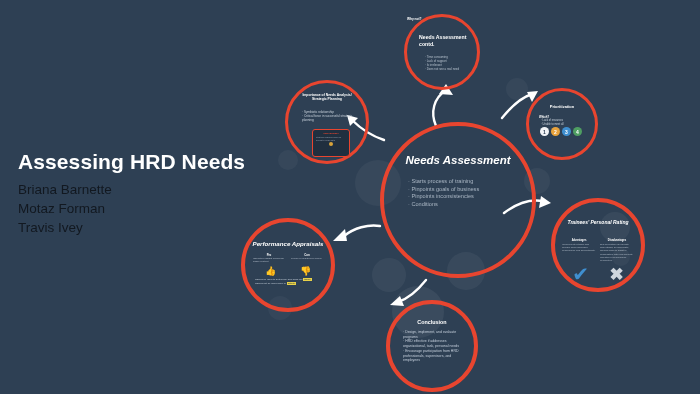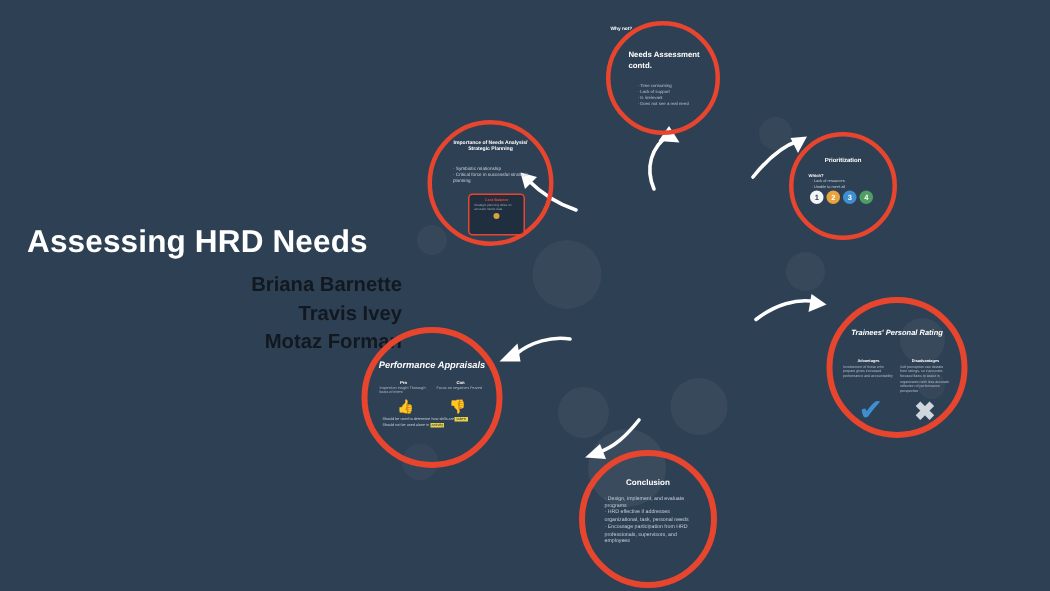--- a/index.html
+++ b/index.html
@@ -10,21 +10,21 @@
     position:relative;
   }
   #stage{position:absolute;inset:0;overflow:hidden;background:#2e4054;}
 
   
   .bokeh{position:absolute;border-radius:50%;background:#ffffff;pointer-events:none;}
 
   
   #titleblock{position:absolute;left:18px;top:150px;width:250px;}
   #deck-title{font-size:21px;font-weight:bold;color:#ffffff;letter-spacing:.1px;margin:0 0 7px 0;line-height:1.1;}
-  .author{font-size:13.5px;font-weight:bold;color:#121820;line-height:1.42;text-align:right;}
+  .author{font-size:13.5px;font-weight:normal;color:#121820;line-height:1.42;}
 
   
   .circle{position:absolute;border-radius:50%;border:4px solid #e8452f;box-sizing:border-box;}
   .circle.thin{border-width:3px;}
   .ctitle{position:absolute;left:0;right:0;text-align:center;color:#ffffff;font-style:italic;font-weight:bold;}
   .clist{position:absolute;color:#c9d2dc;}
   .clist div{line-height:1.35;}
 
   
   #c-center{left:380px;top:122px;width:156px;height:156px;}
@@ -99,22 +99,22 @@
   <div class="bokeh" style="left:524px;top:168px;width:26px;height:26px;opacity:.045;"></div>
   <div class="bokeh" style="left:600px;top:212px;width:30px;height:30px;opacity:.05;"></div>
   <div class="bokeh" style="left:506px;top:78px;width:22px;height:22px;opacity:.04;"></div>
   <div class="bokeh" style="left:278px;top:150px;width:20px;height:20px;opacity:.04;"></div>
   <div class="bokeh" style="left:612px;top:248px;width:18px;height:18px;opacity:.04;"></div>
   <div class="bokeh" style="left:268px;top:296px;width:24px;height:24px;opacity:.035;"></div>
 
   <div id="titleblock">
     <div id="deck-title">Assessing HRD Needs</div>
     <div class="author">Briana Barnette</div>
+    <div class="author">Motaz Forman</div>
     <div class="author">Travis Ivey</div>
-    <div class="author">Motaz Forman</div>
   </div>
 
   <svg class="arrow" style="left:424px;top:82px;" width="40" height="46" viewBox="0 0 40 46">
     <path d="M12 44 C6 30, 10 16, 22 8" stroke="#ffffff" stroke-width="2.4" fill="none" stroke-linecap="round"></path>
     <path d="M22 2 L29 13 L15 12 Z" fill="#ffffff"></path>
   </svg>
   <svg class="arrow" style="left:340px;top:110px;" width="46" height="34" viewBox="0 0 46 34">
     <path d="M44 30 C32 26, 20 18, 12 10" stroke="#ffffff" stroke-width="2.4" fill="none" stroke-linecap="round"></path>
     <path d="M7 5 L18 8 L10 16 Z" fill="#ffffff"></path>
   </svg>
@@ -128,20 +128,30 @@
   </svg>
   <svg class="arrow" style="left:330px;top:218px;" width="52" height="30" viewBox="0 0 52 30">
     <path d="M50 8 C38 6, 24 10, 14 18" stroke="#ffffff" stroke-width="2.4" fill="none" stroke-linecap="round"></path>
     <path d="M3 23 L15 11 L17 23 Z" fill="#ffffff"></path>
   </svg>
   <svg class="arrow" style="left:388px;top:278px;" width="42" height="34" viewBox="0 0 42 34">
     <path d="M38 2 C30 12, 22 20, 10 24" stroke="#ffffff" stroke-width="2.4" fill="none" stroke-linecap="round"></path>
     <path d="M2 27 L12 18 L16 28 Z" fill="#ffffff"></path>
   </svg>
 
+  <div class="circle" id="c-center">
+    <div class="ctitle" id="center-title">Needs Assessment</div>
+    <div class="clist" id="center-bullets">
+      <div>· Starts process of training</div>
+      <div>· Pinpoints goals of business</div>
+      <div>· Pinpoints inconsistencies</div>
+      <div>· Conditions</div>
+    </div>
+
+  </div>
 
   <div class="circle thin" id="c-top">
     <div class="ctitle" id="top-title">Needs Assessment contd.</div>
     <div id="top-sub">Why not?</div>
     <div class="clist" id="top-bullets">
       <div>· Time consuming</div>
       <div>· Lack of support</div>
       <div>· Is irrelevant</div>
       <div>· Does not see a real need</div>
     </div>

